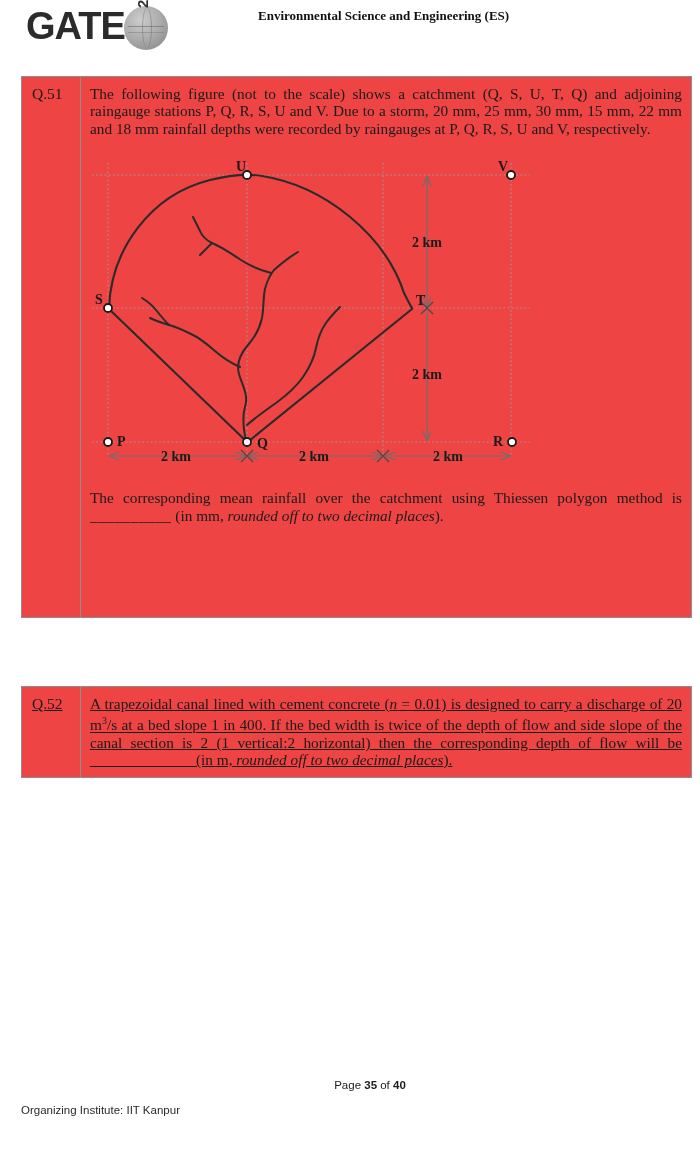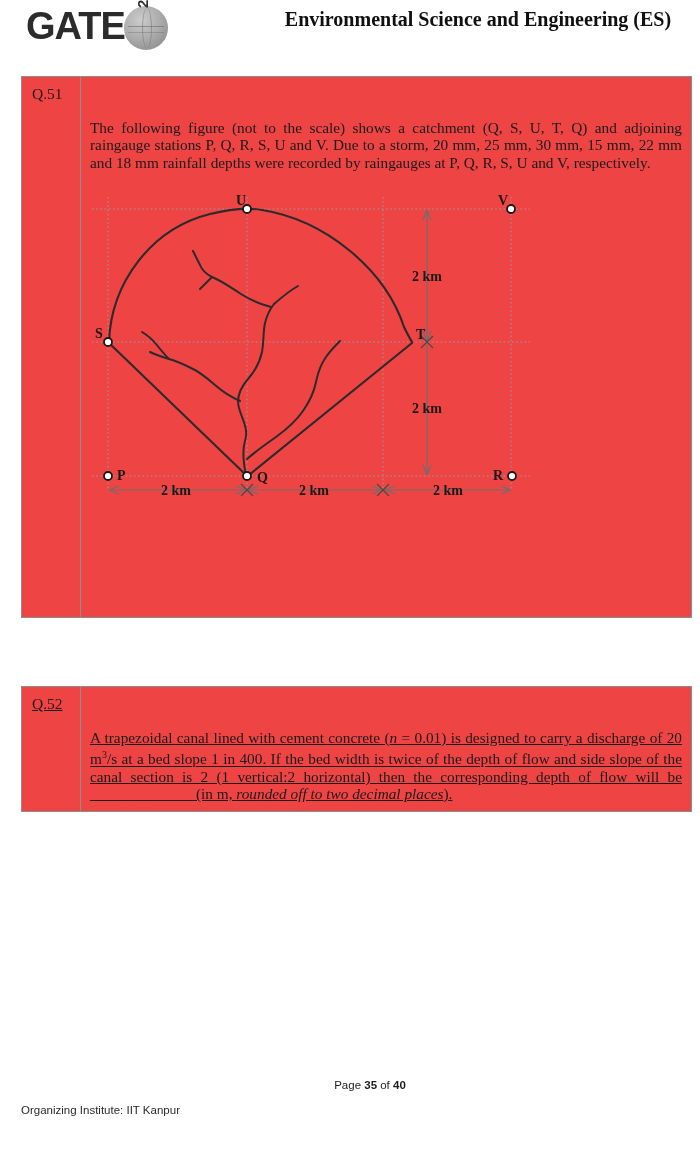--- a/index.html
+++ b/index.html
@@ -79,24 +79,23 @@
     transform: rotate(-90deg);
     transform-origin: left top;
     letter-spacing: 0px;
     white-space: nowrap;
   }
   .paper-title {
     position: absolute;
     left: 250px;
     top: 8px;
     width: 440px;
-    text-align: center;
     font-family: "Liberation Serif", serif;
     font-weight: bold;
-    font-size: 20px;
+    font-size: 13px;
     color: #101010;
   }
 
   
   .qtable {
     position: absolute;
     left: 21px;
     width: 671px;
     border: 1px solid #8d8d8d;
     box-sizing: border-box;
@@ -108,21 +107,20 @@
     flex: 0 0 59px;
     border-right: 1px solid #8d8d8d;
     box-sizing: border-box;
     padding: 8px 0 0 10px;
     font-size: 15.5px;
   }
   .qbody-cell {
     flex: 1 1 auto;
     box-sizing: border-box;
     padding: 8px 9px 8px 9px;
-    margin-top: 34px;
   }
   .qtext {
     font-size: 15.3px;
     line-height: 17.4px;
     text-align: justify;
     text-justify: inter-word;
     margin: 0;
   }
   .qtext.second { margin-top: 4px; }
   #q51-table { top: 76px; height: 542px; }
@@ -288,20 +286,21 @@
         <text class="fig-label" x="167" y="293">Q</text>
         <text class="fig-label" x="403" y="291">R</text>
         <text class="fig-label" x="5" y="149">S</text>
         <text class="fig-label" x="146" y="16">U</text>
         <text class="fig-label" x="408" y="16">V</text>
         <text class="fig-label" x="326" y="150">T</text>
 
       </svg>
     </div>
 
+    <p class="qtext second"><span>The corresponding mean rainfall over the catchment using Thiessen polygon method is </span><span class="blank-line">__________</span><span> (in mm, </span><em class="ital">rounded off to two decimal places</em><span>).</span></p>
 
   </div>
 </div>
 
 <div class="qtable" id="q52-table">
   <div class="qnum-cell">Q.52</div>
   <div class="qbody-cell">
     <p class="qtext"><span>A trapezoidal canal lined with cement concrete (</span><em class="ital">n</em><span> = 0.01) is designed to carry a discharge of 20 m</span><sup class="exp">3</sup><span>/s at a bed slope 1 in 400. If the bed width is twice of the depth of flow and side slope of the canal section is 2 (1 vertical:2 horizontal) then the corresponding depth of flow will be </span><span class="blank-line">_____________</span><span>(in m, </span><em class="ital">rounded off to two decimal places</em><span>).</span></p>
   </div>
 </div>

